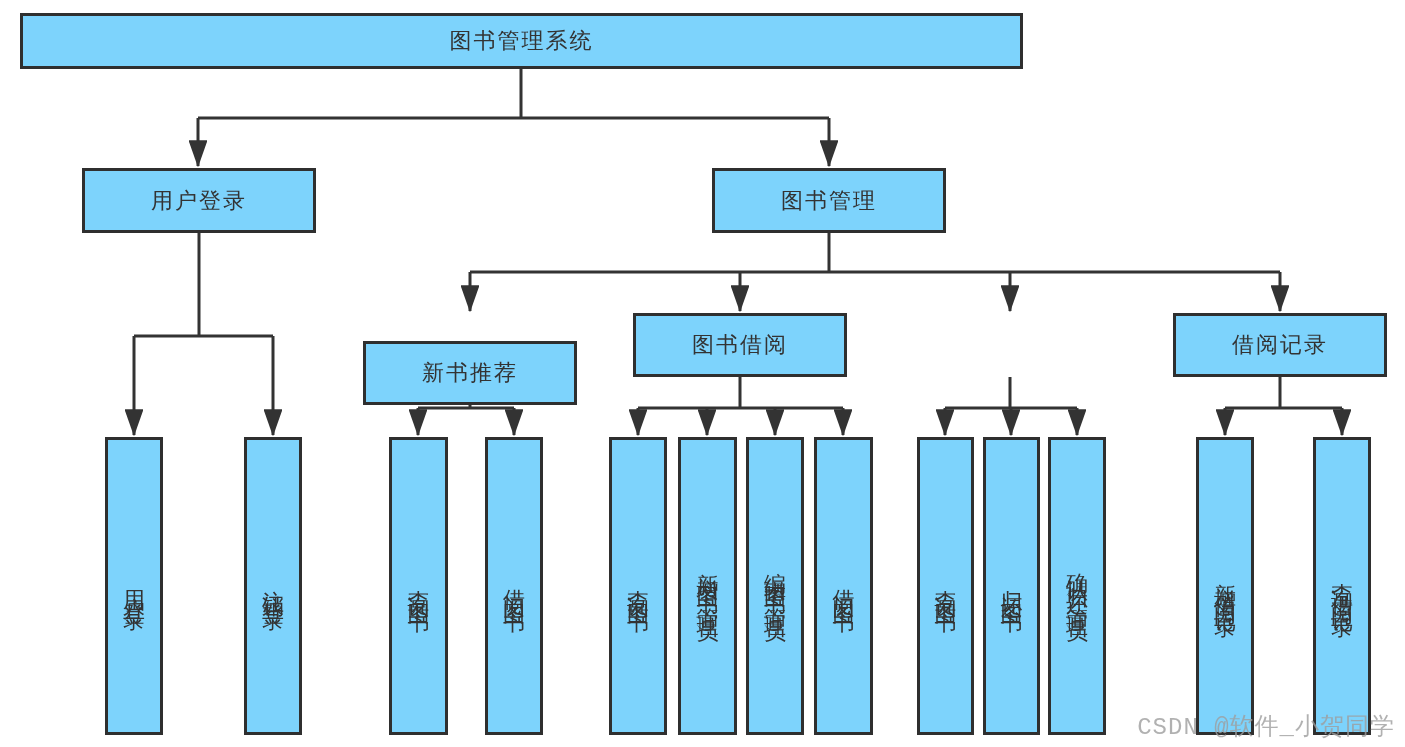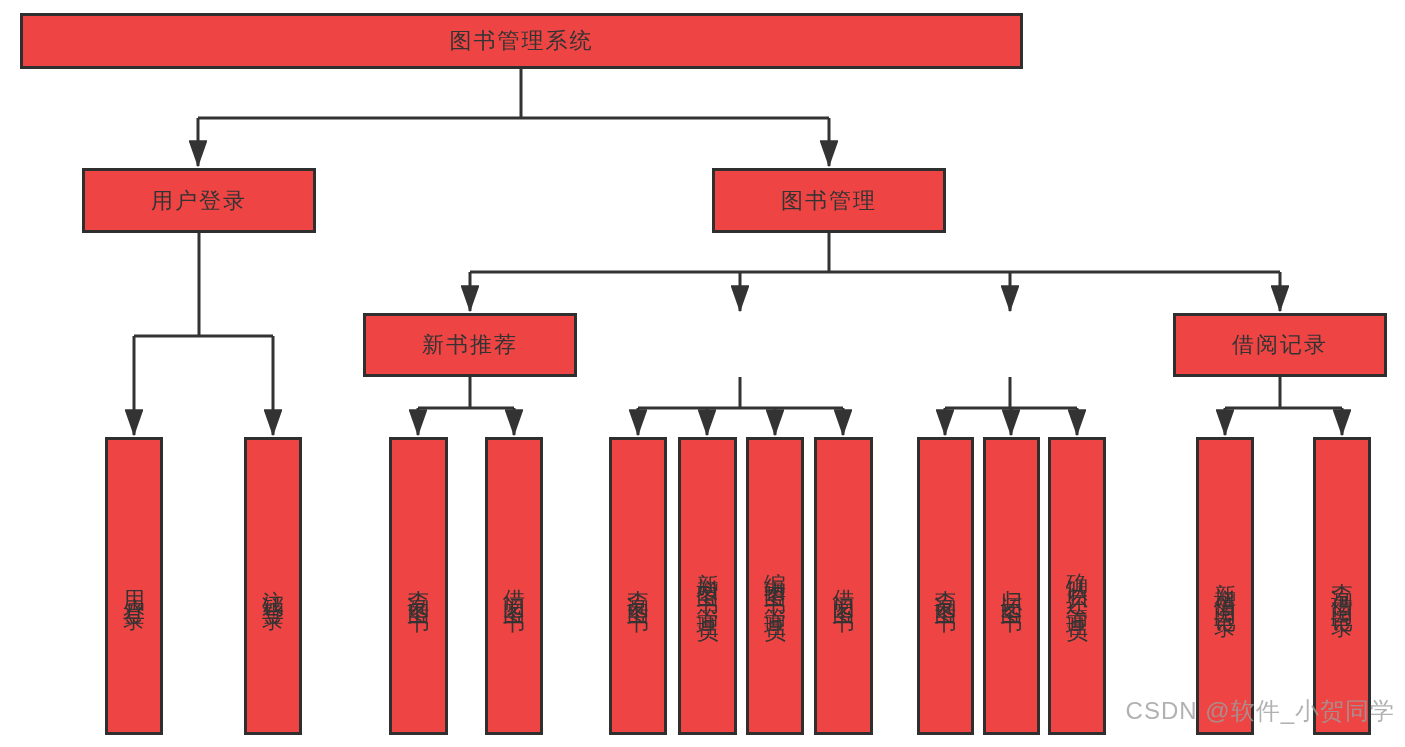--- a/index.html
+++ b/index.html
@@ -13,21 +13,21 @@
   }
   .connectors {
     position: absolute;
     left: 0; top: 0;
     width: 1405px; height: 747px;
     pointer-events: none;
   }
   .box {
     position: absolute;
     box-sizing: border-box;
-    background: #ef4444;
+    background: #7dd3fc;
     border: 3px solid #2f2f2f;
     display: flex;
     align-items: center;
     justify-content: center;
     color: #333333;
     font-size: 22px;
     z-index: 2;
   }
   .h-label {
     letter-spacing: 2px;
@@ -38,26 +38,27 @@
     text-orientation: mixed;
     letter-spacing: 7px;
     line-height: 1;
     white-space: nowrap;
   }
   .tall { top: 437px; height: 298px; }
   .lvl3 { top: 313px; height: 64px; width: 214px; }
   .watermark {
     position: absolute;
     right: 10px;
-    bottom: 20px;
+    bottom: 5px;
     font-size: 24px;
     color: rgba(158, 158, 158, 0.8);
     letter-spacing: 1px;
     z-index: 3;
     white-space: nowrap;
+    font-family: Liberation Mono, monospace;
   }
 </style>
 </head>
 <body>
 
 <div class="canvas">
 
   <svg class="connectors" viewBox="0 0 1405 747" xmlns="http://www.w3.org/2000/svg">
     <defs>
       <marker id="arw" viewBox="0 0 10 7" markerWidth="9" markerHeight="6.3" refX="9.5" refY="3.5" orient="auto" markerUnits="strokeWidth">
@@ -105,22 +106,25 @@
     <span class="h-label">图书管理系统</span>
   </div>
 
   <div class="box" style="left:82px; top:168px; width:234px; height:65px;">
     <span class="h-label">用户登录</span>
   </div>
   <div class="box" style="left:712px; top:168px; width:234px; height:65px;">
     <span class="h-label">图书管理</span>
   </div>
 
-  <div class="box lvl3" style="left:363px;">
+  <div class="box lvl3" style="left:363px;margin-top:28px;">
     <span class="h-label">新书推荐</span>
+  </div>
+  <div class="box lvl3" style="left:633px;">
+    <span class="h-label">图书借阅</span>
   </div>
   <div class="box lvl3" style="left:1173px;justify-content:center;">
     <span class="h-label">借阅记录</span>
   </div>
 
   <div class="box tall" style="left:105px; width:58px;">
     <span class="v-label">用户登录</span>
   </div>
   <div class="box tall" style="left:244px; width:58px;">
     <span class="v-label">注销登录</span>

